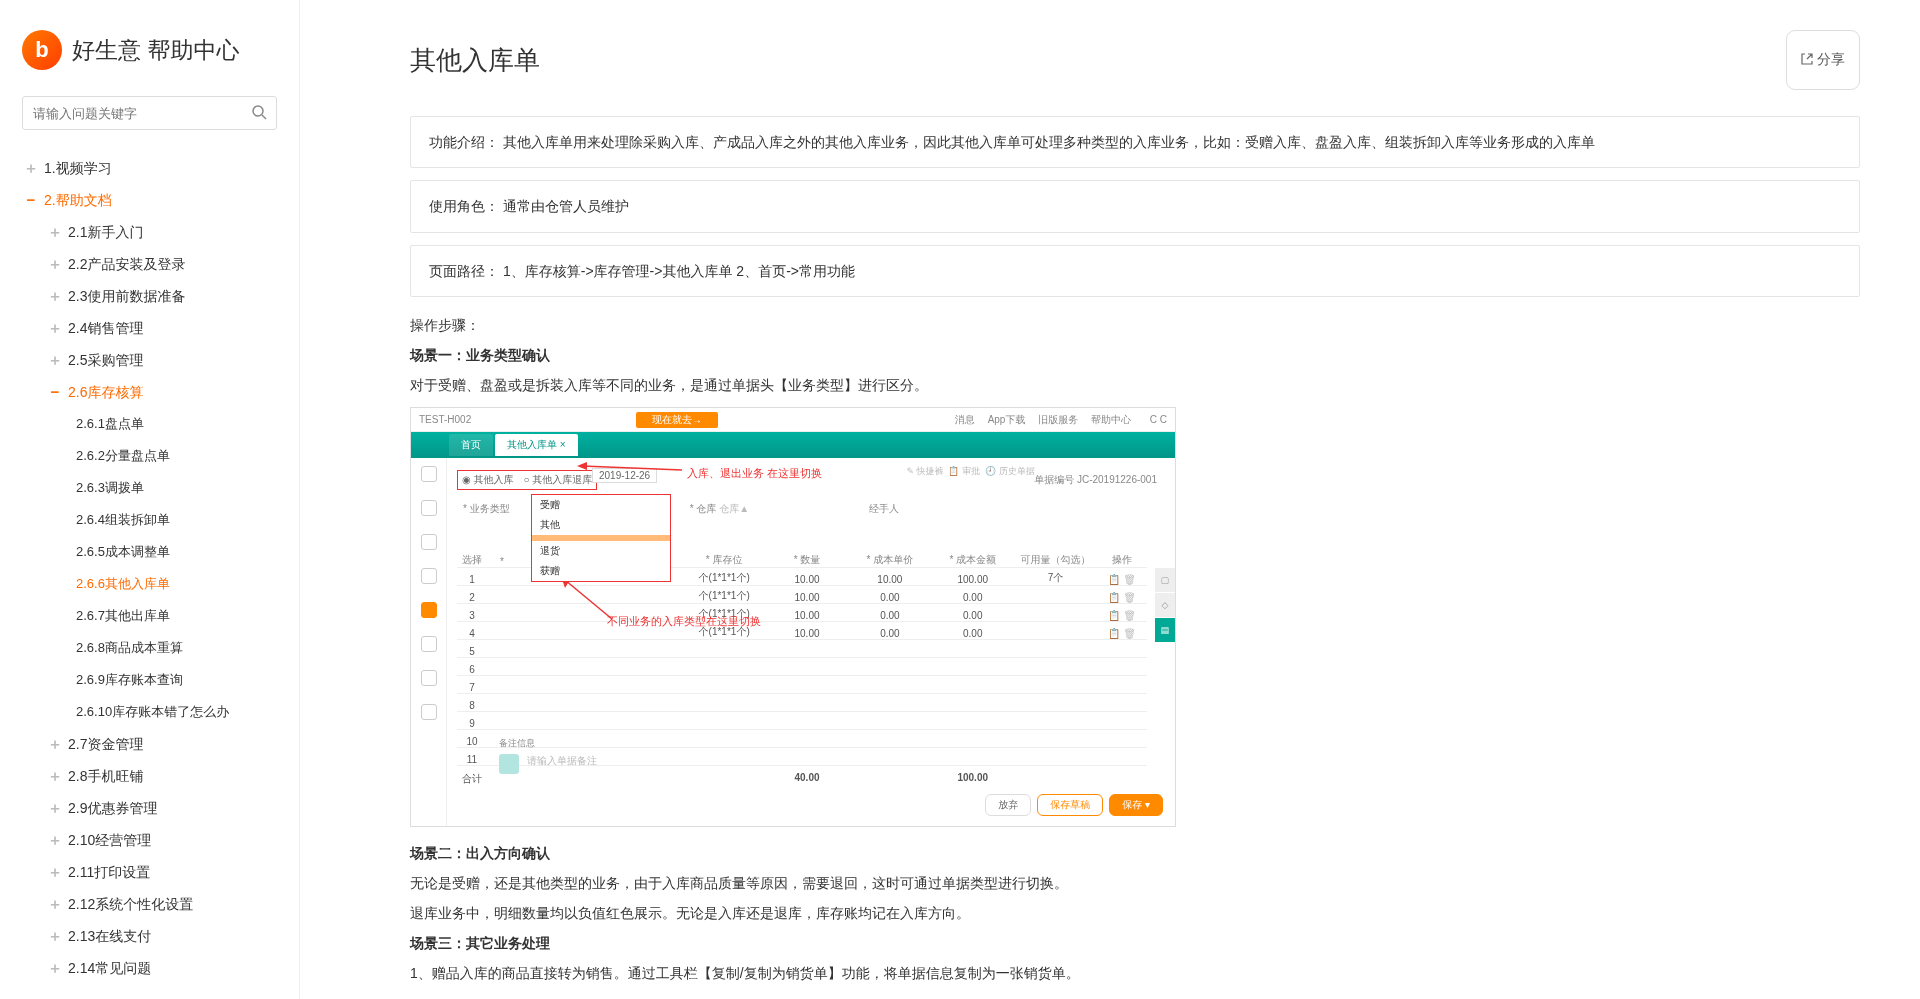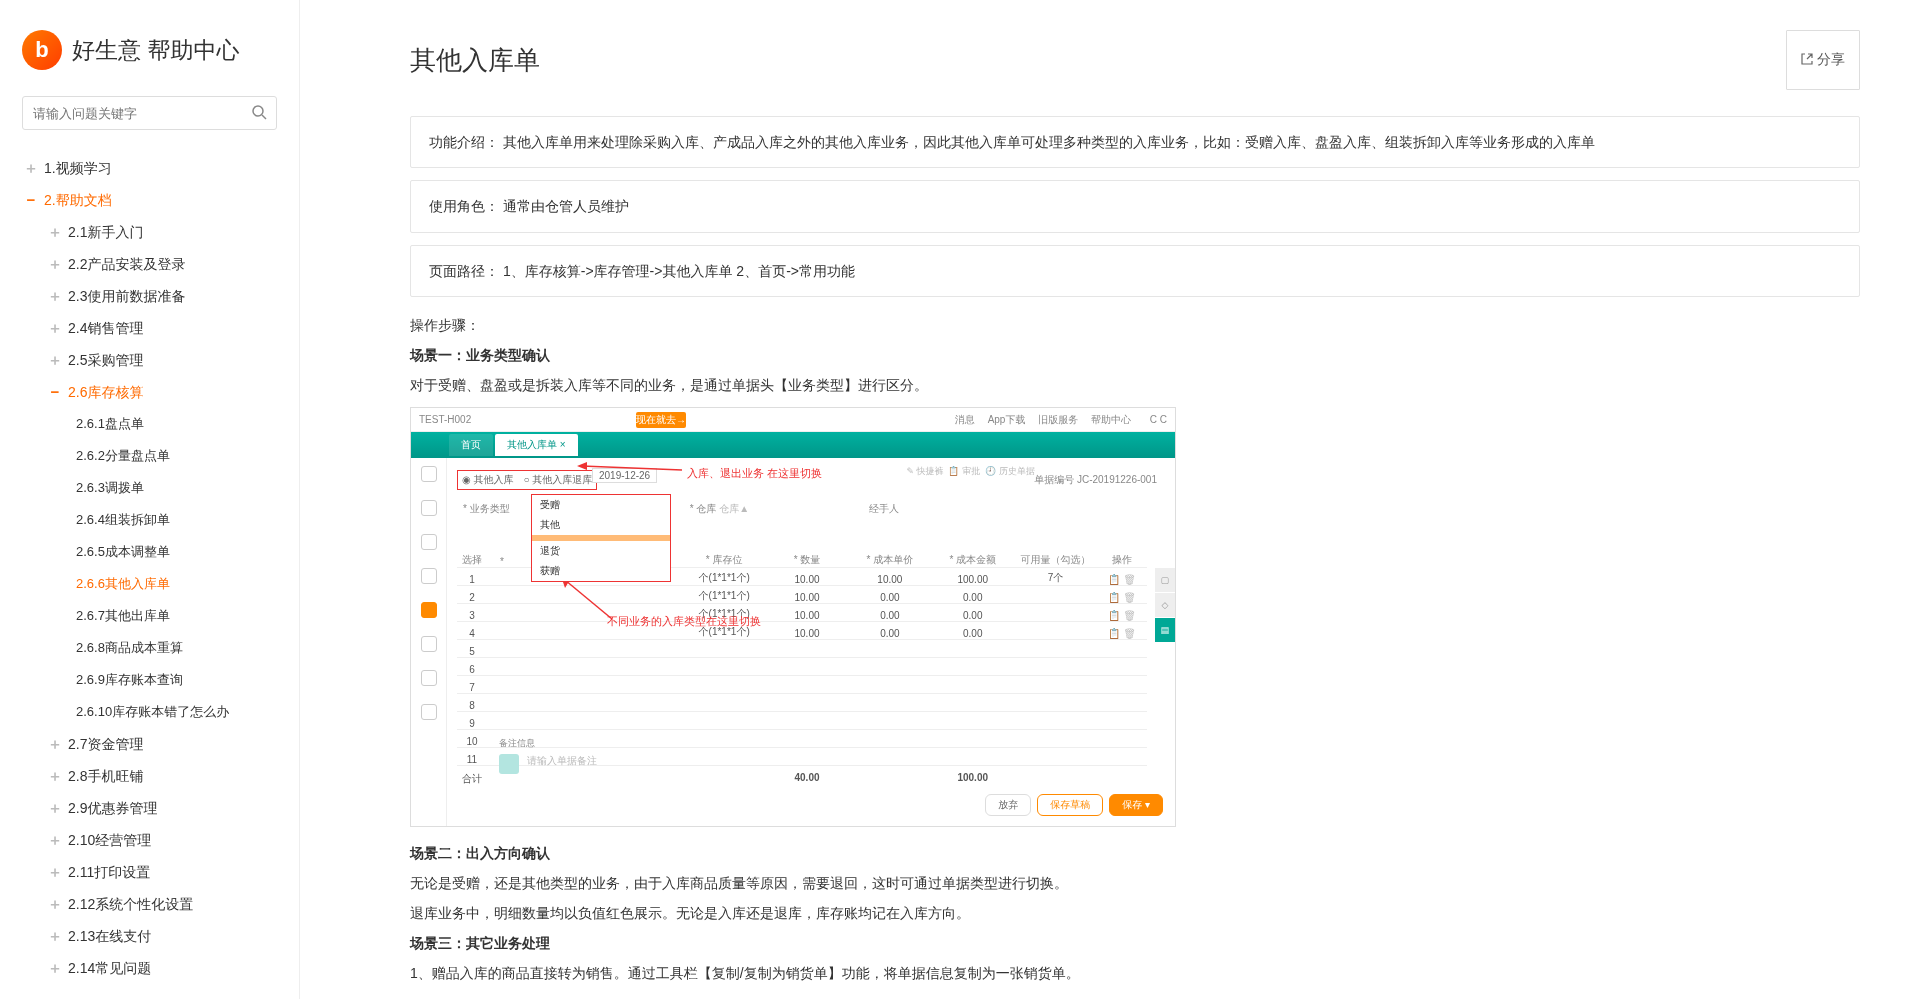--- a/index.html
+++ b/index.html
@@ -18,21 +18,21 @@
 .nav .lvl1 { padding-left: 0; }
 .nav .lvl2 { padding-left: 24px; }
 .nav .lvl3 { padding-left: 54px; font-size: 13px; }
 .nav .plus, .nav .minus { display: inline-block; width: 18px; color: #bbb; font-weight: bold; font-size: 15px; text-align: center; margin-right: 4px; }
 .nav .minus { color: #ff6a00; }
 .nav .active { color: #ff6a00; }
 .nav a { color: #333; text-decoration: none; cursor: pointer; }
 .main { flex: 1; padding: 30px 60px 40px 110px; }
 .title-row { display: flex; justify-content: space-between; align-items: center; margin-bottom: 26px; }
 .page-title { font-size: 26px; font-weight: 500; }
-.share-btn { border: 1px solid #ddd; border-radius: 1px; padding: 20px 14px; font-size: 14px; color: #555; background: #fff; cursor: pointer; }
+.share-btn { border: 1px solid #ddd; border-radius: 9px; padding: 20px 14px; font-size: 14px; color: #555; background: #fff; cursor: pointer; }
 .info-box { border: 1px solid #e5e5e5; border-radius: 2px; padding: 14px 18px; margin-bottom: 12px; font-size: 14px; line-height: 1.6; }
 .info-box .label { font-weight: 500; margin-right: 4px; }
 .section { margin-top: 20px; }
 .section-h { margin: 6px 0 12px 0; font-size: 14px; }
 .bold { font-weight: 600; }
 .screenshot-box { width: 766px; height: 420px; border: 1px solid #ddd; background: #f7f8fa; position: relative; margin: 10px 0 18px 0; overflow: hidden; }
 .ss-top { height: 24px; background: #fff; border-bottom: 1px solid #eee; display: flex; align-items: center; padding: 0 8px; font-size: 10px; color: #888; justify-content: space-between; }
 .ss-top-right span { margin-left: 10px; }
 .ss-tabs { height: 26px; background: linear-gradient(#00b1a0,#009688); display: flex; align-items: center; padding-left: 38px; }
 .ss-tab { color: #fff; padding: 4px 12px; font-size: 10px; background: rgba(255,255,255,0.12); border-radius: 2px 2px 0 0; margin-right: 2px; }
@@ -136,21 +136,21 @@
     </div>
 
     <div class="section">
       <p class="section-h">操作步骤：</p>
       <p class="section-h bold">场景一：业务类型确认</p>
       <p class="section-h">对于受赠、盘盈或是拆装入库等不同的业务，是通过单据头【业务类型】进行区分。</p>
 
       <div class="screenshot-box">
         <div class="ss-top">
           <span>TEST-H002</span>
-          <span style="position:absolute;left:225px;top:4px;background:#ff8a00;color:#fff;padding:1px 0;border-radius:2px">现在就去→</span>
+          <span style="position:absolute;left:225px;top:4px;background:#ff8a00;color:#fff;padding:1px 16px;border-radius:2px">现在就去→</span>
           <div class="ss-top-right">
             <span>消息</span>
             <span>App下载</span>
             <span>旧版服务</span>
             <span>帮助中心</span>
             <span style="margin-left:16px">C C</span>
           </div>
         </div>
         <div class="ss-tabs">
           <div class="ss-tab">首页</div>

